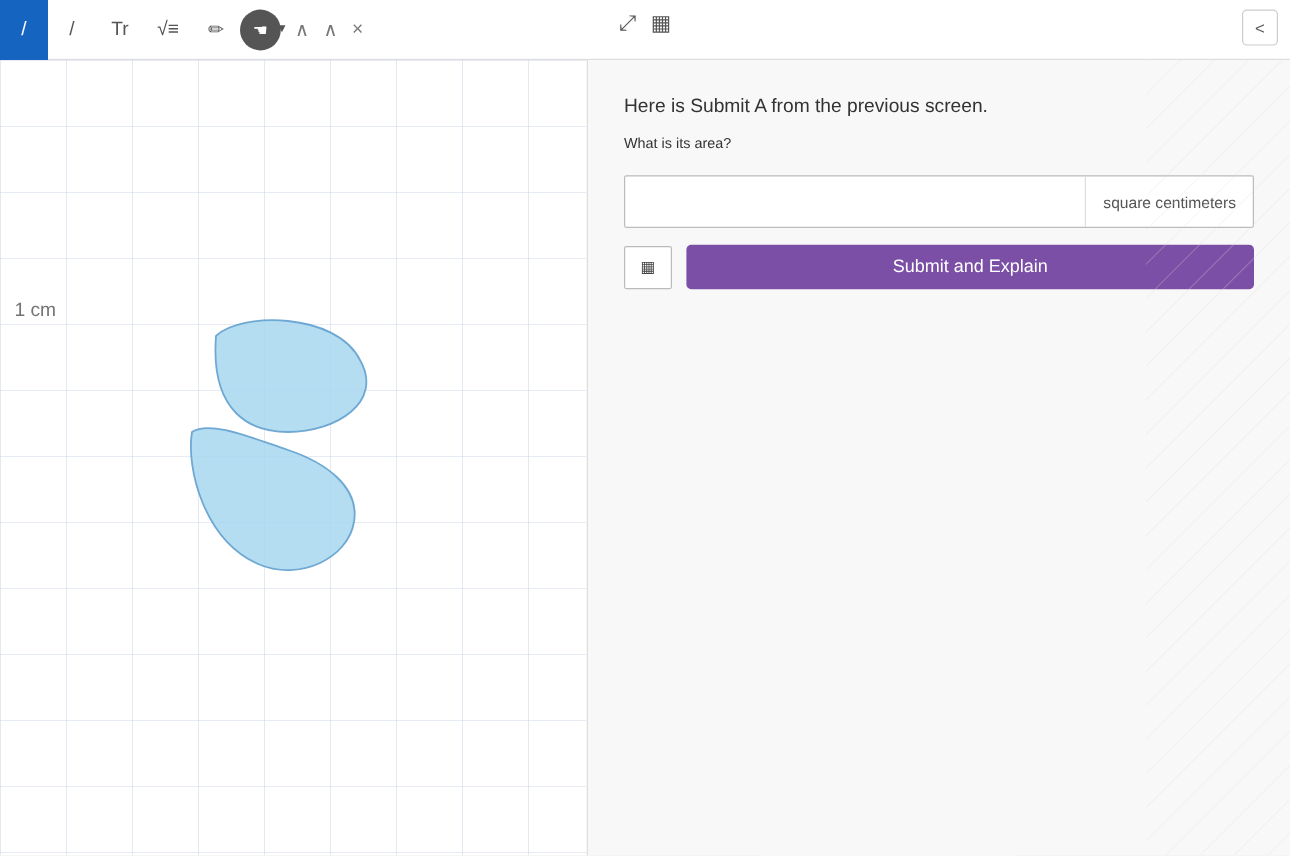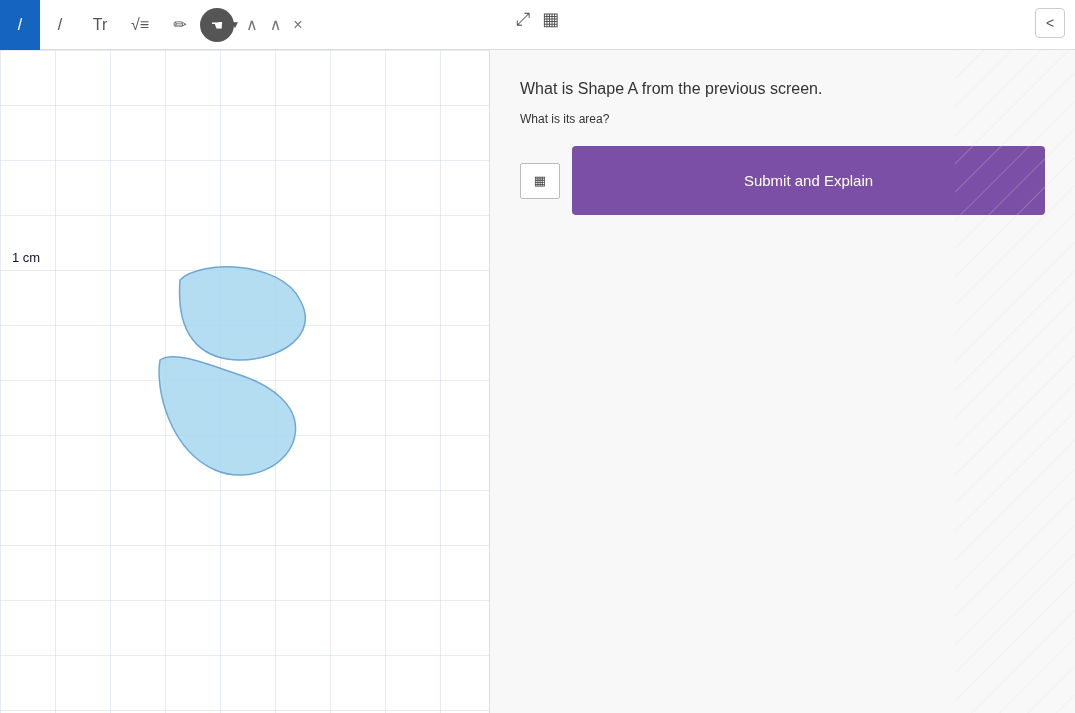--- a/index.html
+++ b/index.html
@@ -134,22 +134,22 @@
       background: #fff;
       border-right: 1px solid #ddd;
       overflow: hidden;
     }
 
     
     .cm-label {
       position: absolute;
       top: 200px;
       left: 12px;
-      font-size: 13px;
-      color: #0f172a;
+      font-size: 16px;
+      color: #737373;
     }
 
     
     .right-panel {
       position: absolute;
       top: 50px;
       left: 490px;
       right: 0;
       bottom: 0;
       background: #f8f8f8;
@@ -220,21 +220,21 @@
       cursor: pointer;
       font-size: 13px;
       color: #444;
     }
 
     .submit-btn {
       background: #7b4fa6;
       color: #fff;
       border: none;
       border-radius: 4px;
-      padding: 26px 22px;
+      padding: 10px 22px;
       font-size: 15px;
       cursor: pointer;
       flex: 1;
     }
 
     
     .diagonal-bg {
       position: absolute;
       top: 0;
       right: 0;
@@ -315,23 +315,27 @@
     <svg width="120" height="663" xmlns="http://www.w3.org/2000/svg">
       <defs>
         <pattern id="diag" width="20" height="20" patternUnits="userSpaceOnUse" patternTransform="rotate(45)">
           <line x1="0" y1="0" x2="0" y2="20" stroke="#ddd" stroke-width="1"></line>
         </pattern>
       </defs>
       <rect width="120" height="663" fill="url(#diag)" opacity="0.5"></rect>
     </svg>
   </div>
 
-  <p class="question-title">What is Shape A from the previous screen.</p>
+  <p class="question-title">Here is Submit A from the previous screen.</p>
   <p class="question-subtitle">What is its area?</p>
 
+  <div class="answer-row">
+    <input class="answer-input" type="text" placeholder="" style="">
+    <div class="answer-unit">square centimeters</div>
+  </div>
 
   <div class="action-row">
     <div class="calculator-btn">
       <span>▦</span>
     </div>
     <button class="submit-btn">Submit and Explain</button>
   </div>
 </div>
 
 </body></html>

